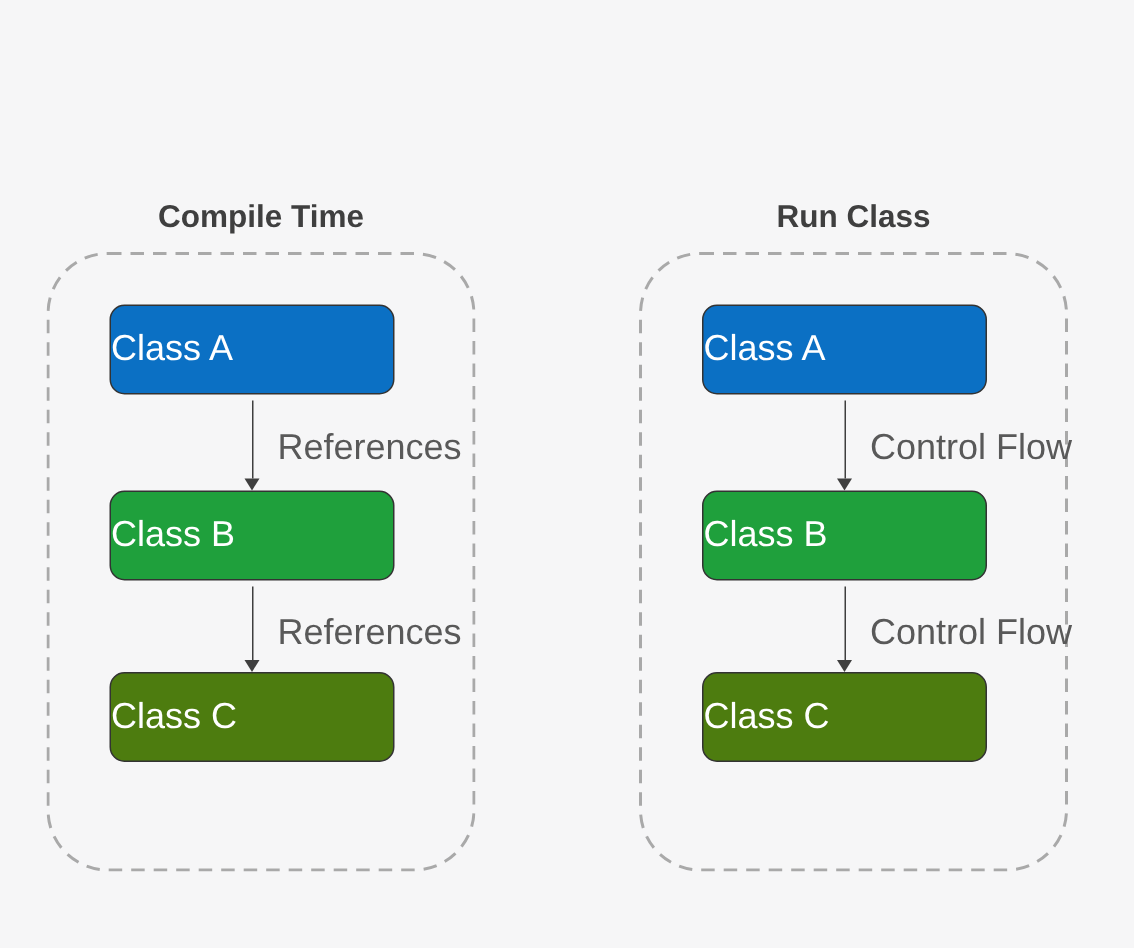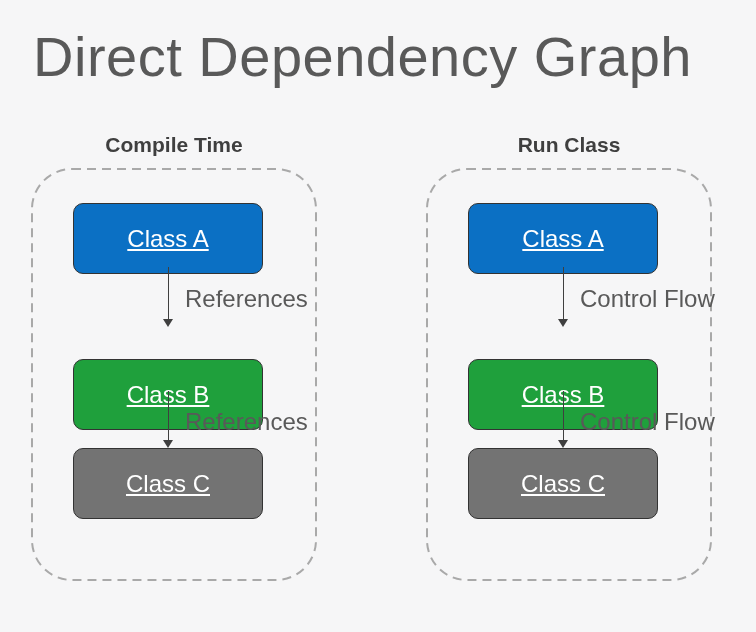--- a/index.html
+++ b/index.html
@@ -46,37 +46,36 @@
   .panel.p1 { left: 426px; }
   .dash-border {
     position: absolute;
     left: 0;
     top: 0;
   }
   .node {
     position: absolute;
     left: 42px;
     width: 190px;
-    height: 71px;
+    height: 60px;
     border: 1.5px solid #333333;
     border-radius: 10px;
     display: flex;
     align-items: center;
-    justify-content: center;
+    justify-content: flex-start;
     color: #ffffff;
     font-size: 24px;
     white-space: nowrap;
-    text-decoration: underline;
   }
   .node.n0 { top: 35px; }
   .node.n1 { top: 159px; }
   .node.n2 { top: 280px; }
   .node.blue   { background: #0b70c4; }
-  .node.green  { background: #1fa03c; margin-top: 32px; }
-  .node.purple { background: #737373; }
+  .node.green  { background: #1fa03c; }
+  .node.purple { background: #4d7c0f; }
   .edge-line {
     position: absolute;
     left: 136.5px;
     width: 1px;
     background: #3f3f3f;
   }
   .edge-line.e0 { top: 99px;  height: 52px; }
   .edge-line.e1 { top: 223px; height: 49px; }
   .edge-head {
     position: absolute;
@@ -97,21 +96,20 @@
     white-space: nowrap;
   }
   .edge-label.e0 { top: 117px; }
   .edge-label.e1 { top: 240px; }
 </style>
 </head>
 <body>
 
 <div class="stage">
 
-  <h1 class="title">Direct Dependency Graph</h1>
 
   <div class="panel-header h0">Compile Time</div>
   <div class="panel-header h1">Run Class</div>
 
   <div class="panel p0">
     <svg class="dash-border" width="286" height="413" viewBox="0 0 286 413">
       <rect x="1" y="1" width="284" height="411" rx="40" ry="40" fill="none" stroke="#a9a9a9" stroke-width="2" stroke-dasharray="9 6"></rect>
     </svg>
 
     <div class="node n0 blue">

